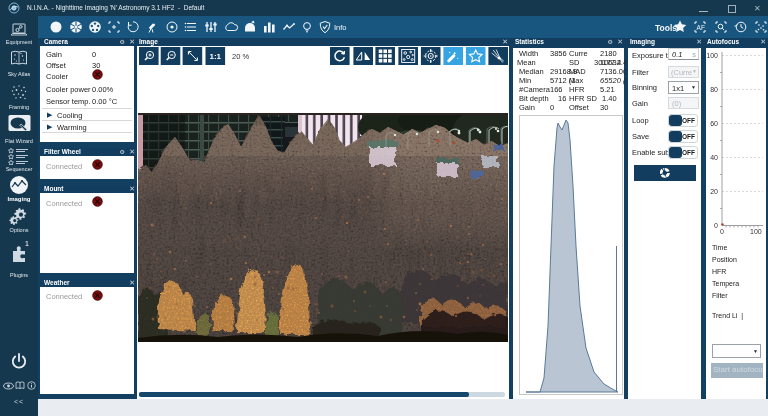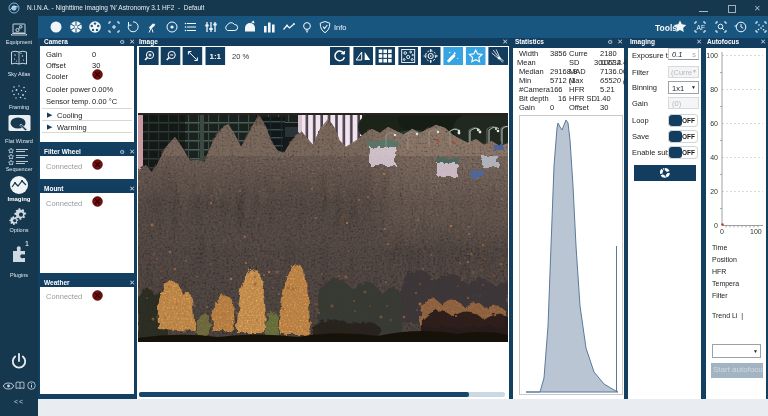--- a/index.html
+++ b/index.html
@@ -934,21 +934,21 @@
     <div class="abs" style="left:37px;top:28px;">5712 (1</div>
     <div class="abs" style="left:56px;top:28px;">Max</div>
     <div class="abs" style="left:87px;top:28px;font-style:italic;">65520 (</div>
   <div class="abs" style="left:6px;top:37px;">#Camera</div>
     <div class="abs" style="left:37px;top:37px;">166</div>
     <div class="abs" style="left:56px;top:37px;">HFR</div>
     <div class="abs" style="left:87px;top:37px;">5.21</div>
   <div class="abs" style="left:6px;top:46px;">Bit depth</div>
     <div class="abs" style="left:37px;top:46px;padding-left:8px;">16</div>
     <div class="abs" style="left:56px;top:46px;">HFR SD</div>
-    <div class="abs" style="left:83px;top:46px;">1.40</div>
+    <div class="abs" style="left:89px;top:46px;">1.40</div>
   <div class="abs" style="left:6px;top:55px;">Gain</div>
     <div class="abs" style="left:37px;top:55px;">0</div>
     <div class="abs" style="left:56px;top:55px;">Offset</div>
     <div class="abs" style="left:87px;top:55px;">30</div>
 </div>
 
 <div class="abs" style="left:519px;top:115px;width:102px;height:278px;border:1px solid #c9c9c9;background:#fff;">
 <svg width="102" height="278" viewBox="0 0 102 278">
   <path d="M6 276 L20 276 L24 262 L28 210 L31 130 L34 50 L37 12 L38 7 L40 11 L42 14 L44 9 L46 4 L48 7 L50 24 L53 70 L56 130 L60 190 L66 232 L74 256 L84 268 L94 274 L98 276 Z" fill="#b9c5d3" stroke="#5b7a99" stroke-width="1"></path>
   <path d="M96.5 276 L96.5 130" stroke="#5b7a99" stroke-width="1" fill="none"></path>

